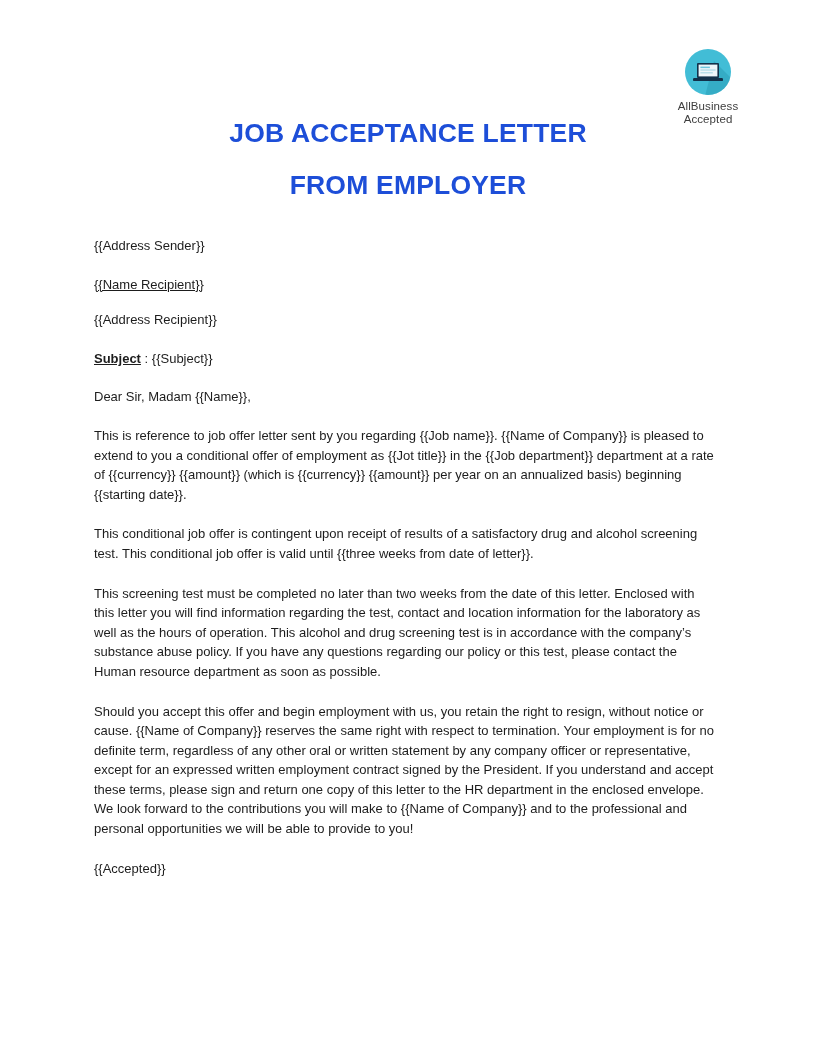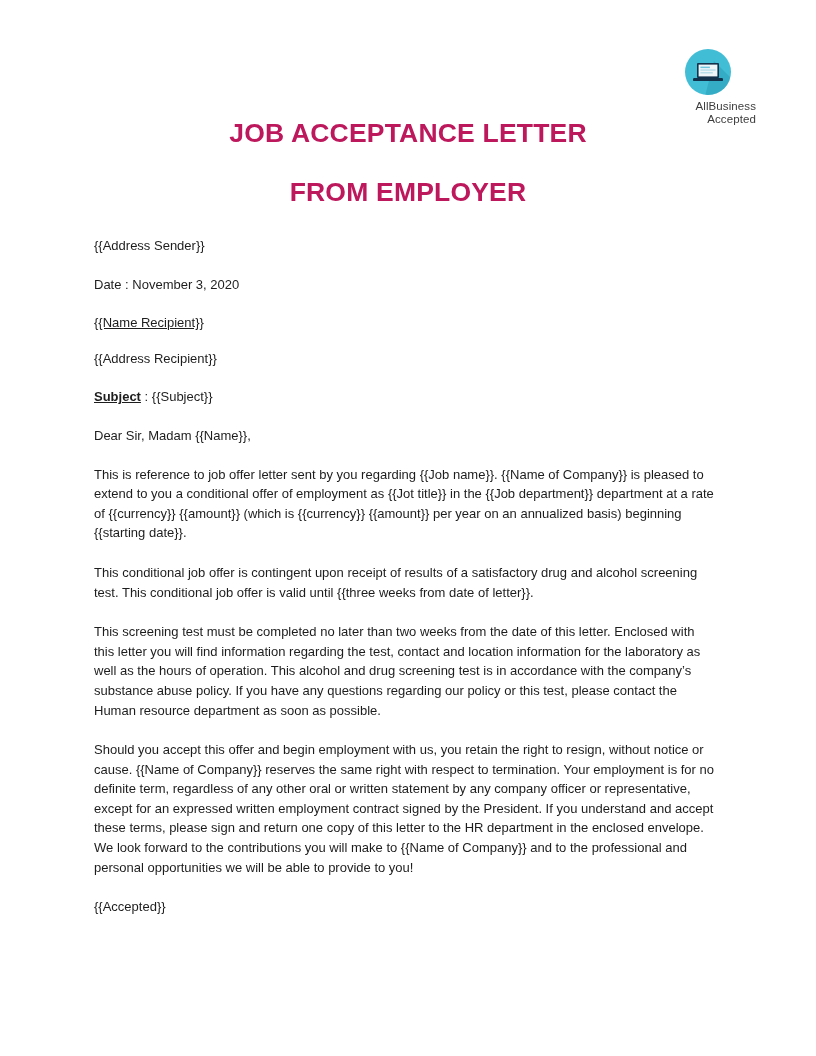--- a/index.html
+++ b/index.html
@@ -15,21 +15,21 @@
     color: #1a1a1a;
     overflow: hidden;
   }
 
   
   .logo-block {
     position: absolute;
     top: 48px;
     left: 660px;
     width: 96px;
-    text-align: right;
+    text-align: center;
   }
   .logo-mark {
     width: 48px;
     height: 48px;
     margin: 0 auto 4px auto;
     display: block;
   }
   .logo-caption {
     font-family: "Liberation Sans", sans-serif;
     font-size: 11.5px;
@@ -42,25 +42,25 @@
   .doc-title {
     position: absolute;
     top: 118px;
     left: 0;
     width: 816px;
     text-align: center;
     font-family: "Liberation Sans", sans-serif;
     font-weight: bold;
     font-size: 26.5px;
     letter-spacing: 0.2px;
-    color: #be185d;
+    color: #1d4ed8;
   }
   .doc-title .line2 {
     display: block;
-    margin-top: 28px;
+    margin-top: 21px;
   }
 
   
   .letter {
     position: absolute;
     top: 236px;
     left: 94px;
     width: 620px;
     font-family: "Liberation Sans", sans-serif;
     font-size: 13px;
@@ -112,21 +112,20 @@
 
 <div class="doc-title">
   <span>JOB ACCEPTANCE LETTER</span>
   <span class="line2">FROM EMPLOYER</span>
 </div>
 
 <div class="letter">
 
   <div class="blk">{{Address Sender}}</div>
 
-  <div class="blk">Date : November 3, 2020</div>
 
   <div class="blk tight">{{Name Recipient}}</div>
   <div class="blk">{{Address Recipient}}</div>
 
   <div class="blk">
     <b>Subject</b><span> : {{Subject}}</span>
   </div>
 
   <div class="blk">Dear Sir, Madam {{Name}},</div>
 

